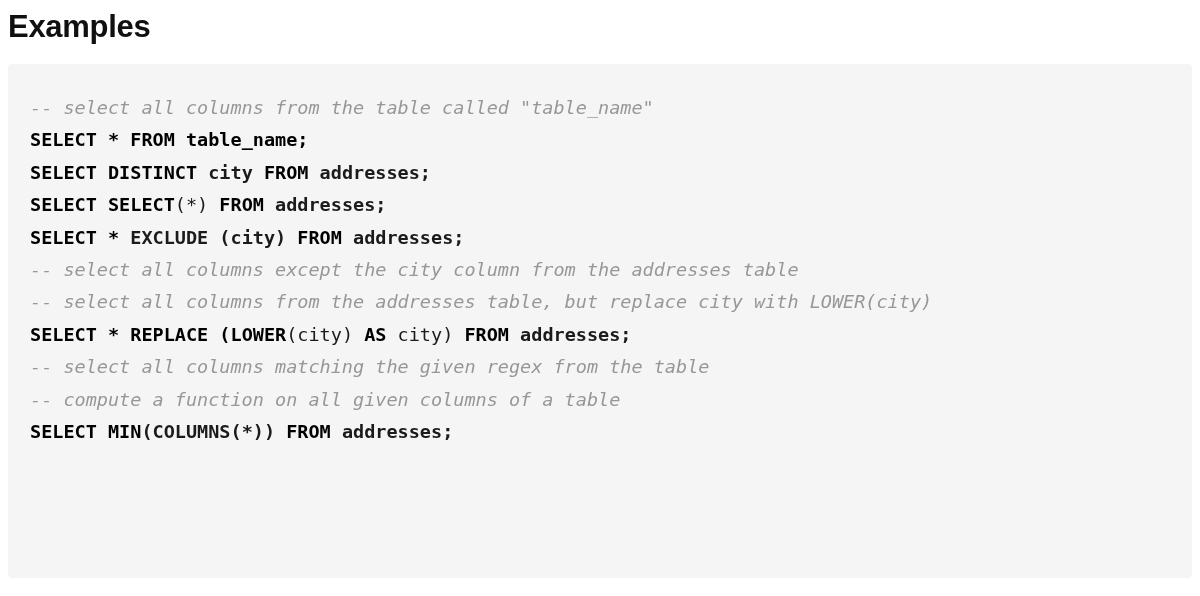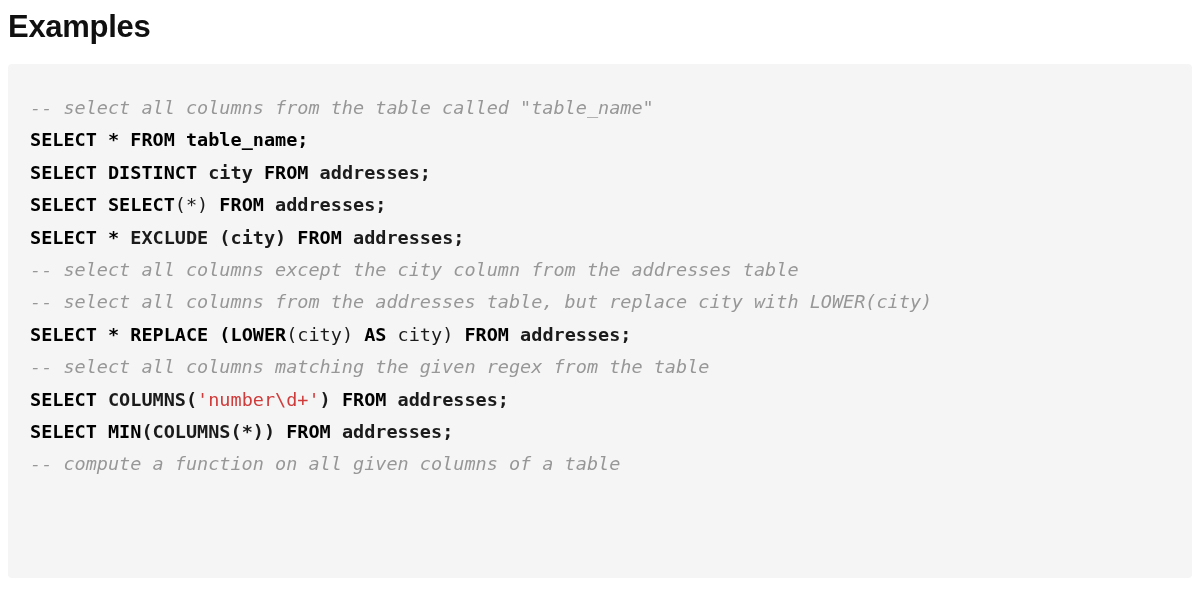--- a/index.html
+++ b/index.html
@@ -101,19 +101,18 @@
   <div class="code-block">
     <pre class="code-pre"><span class="code-line"><span class="tok-comment">-- select all columns from the table called "table_name"</span>
 </span><span class="code-line"><span class="tok-kw">SELECT</span><span class="tok-plain"> </span><span class="tok-kw">*</span><span class="tok-plain"> </span><span class="tok-kw">FROM</span><span class="tok-plain"> </span><span class="tok-kw">table_name</span><span class="tok-kw">;</span>
 </span><span class="code-line"><span class="tok-kw">SELECT</span><span class="tok-plain"> </span><span class="tok-kw">DISTINCT</span><span class="tok-plain"> city </span><span class="tok-kw">FROM</span><span class="tok-plain"> addresses;</span>
 </span><span class="code-line"><span class="tok-kw">SELECT</span><span class="tok-plain"> </span><span class="tok-kw">SELECT</span><span class="tok-punct">(*)</span><span class="tok-plain"> </span><span class="tok-kw">FROM</span><span class="tok-plain"> addresses;</span>
 </span><span class="code-line"><span class="tok-kw">SELECT</span><span class="tok-plain"> </span><span class="tok-kw">*</span><span class="tok-plain"> EXCLUDE (city) </span><span class="tok-kw">FROM</span><span class="tok-plain"> addresses;</span>
 </span><span class="code-line"><span class="tok-comment">-- select all columns except the city column from the addresses table</span>
 </span><span class="code-line"><span class="tok-comment">-- select all columns from the addresses table, but replace city with LOWER(city)</span>
 </span><span class="code-line"><span class="tok-kw">SELECT</span><span class="tok-plain"> </span><span class="tok-kw">*</span><span class="tok-plain"> </span><span class="tok-kw">REPLACE</span><span class="tok-plain"> </span><span class="tok-kw">(LOWER</span><span class="tok-punct">(city) </span><span class="tok-kw">AS</span><span class="tok-punct"> city) </span><span class="tok-kw">FROM</span><span class="tok-plain"> addresses;</span>
 </span><span class="code-line"><span class="tok-comment">-- select all columns matching the given regex from the table</span>
-</span><span class="code-line"><span class="tok-kw">SELECT</span><span class="tok-plain"> COLUMNS(</span><span class="tok-str">'number\d+'</span><span class="tok-plain">) </span><span class="tok-kw">FROM</span><span class="tok-plain"> addresses;</span>
+</span><span class="code-line"><span class="tok-comment">-- compute a function on all given columns of a table</span>
 </span><span class="code-line"><span class="tok-kw">SELECT</span><span class="tok-plain"> </span><span class="tok-kw">MIN</span><span class="tok-plain">(COLUMNS(*)) </span><span class="tok-kw">FROM</span><span class="tok-plain"> addresses;</span>
-</span><span class="code-line"><span class="tok-comment">-- compute a function on all given columns of a table</span>
 </span></pre>
   </div>
 
 </div>
 
 </body></html>

